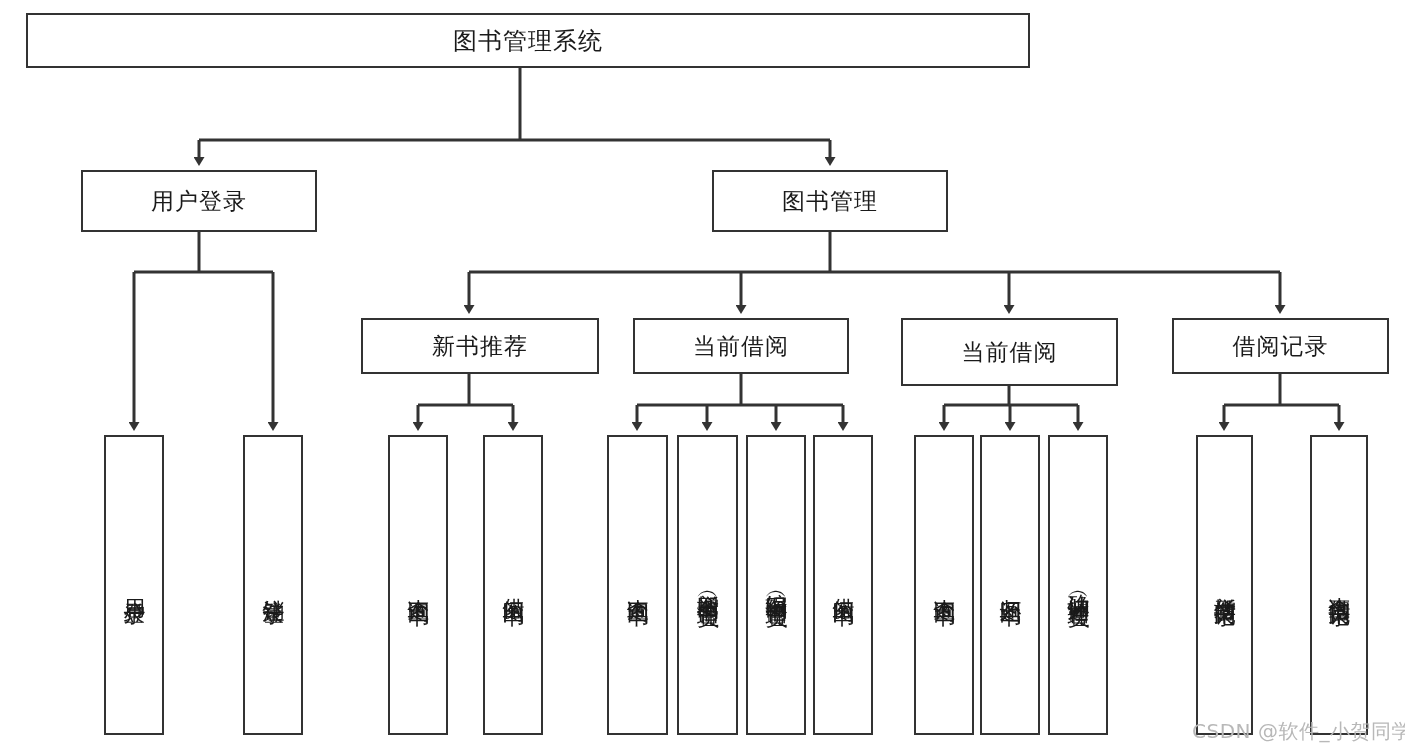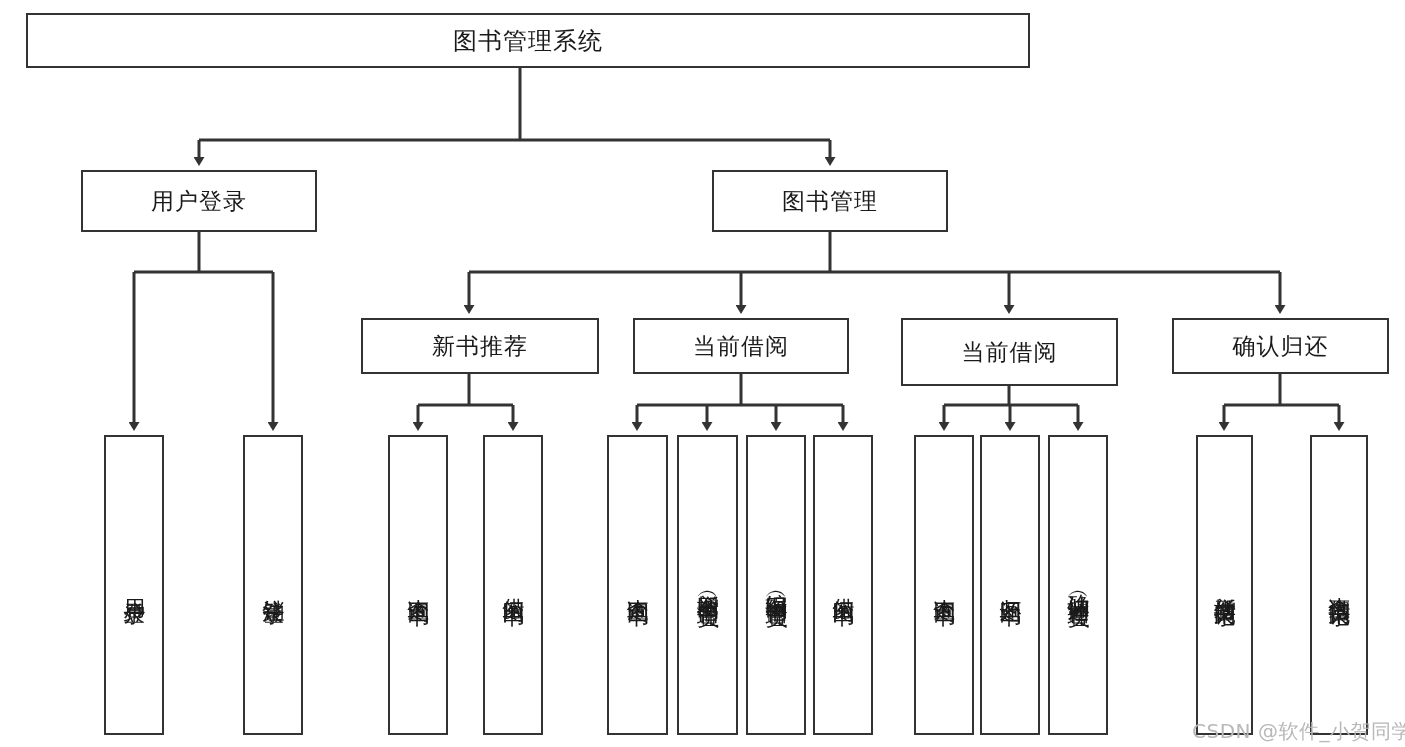--- a/index.html
+++ b/index.html
@@ -127,21 +127,21 @@
   </svg>
 
   <div class="node horiz root" style="left:18px; top:13px; width:1004px; height:55px;margin-left:8px;">图书管理系统</div>
 
   <div class="node horiz" style="left:81px; top:170px; width:236px; height:62px;">用户登录</div>
   <div class="node horiz" style="left:712px; top:170px; width:236px; height:62px;">图书管理</div>
 
   <div class="node horiz" style="left:361px; top:318px; width:238px; height:56px;">新书推荐</div>
   <div class="node horiz" style="left:633px; top:318px; width:216px; height:56px;">当前借阅</div>
   <div class="node horiz" style="left:901px; top:318px; width:217px; height:68px;">当前借阅</div>
-  <div class="node horiz" style="left:1172px; top:318px; width:217px; height:56px;">确认归还</div>
+  <div class="node horiz" style="left:1172px; top:318px; width:217px; height:56px;">借阅记录</div>
 
   <div class="node leaf" style="left:104px; top:435px; width:60px; height:300px;">
     <span class="leaf-label">用户登录</span>
   </div>
   <div class="node leaf" style="left:243px; top:435px; width:60px; height:300px;">
     <span class="leaf-label">注销登录</span>
   </div>
   <div class="node leaf" style="left:388px; top:435px; width:60px; height:300px;">
     <span class="leaf-label">查询图书</span>
   </div>

